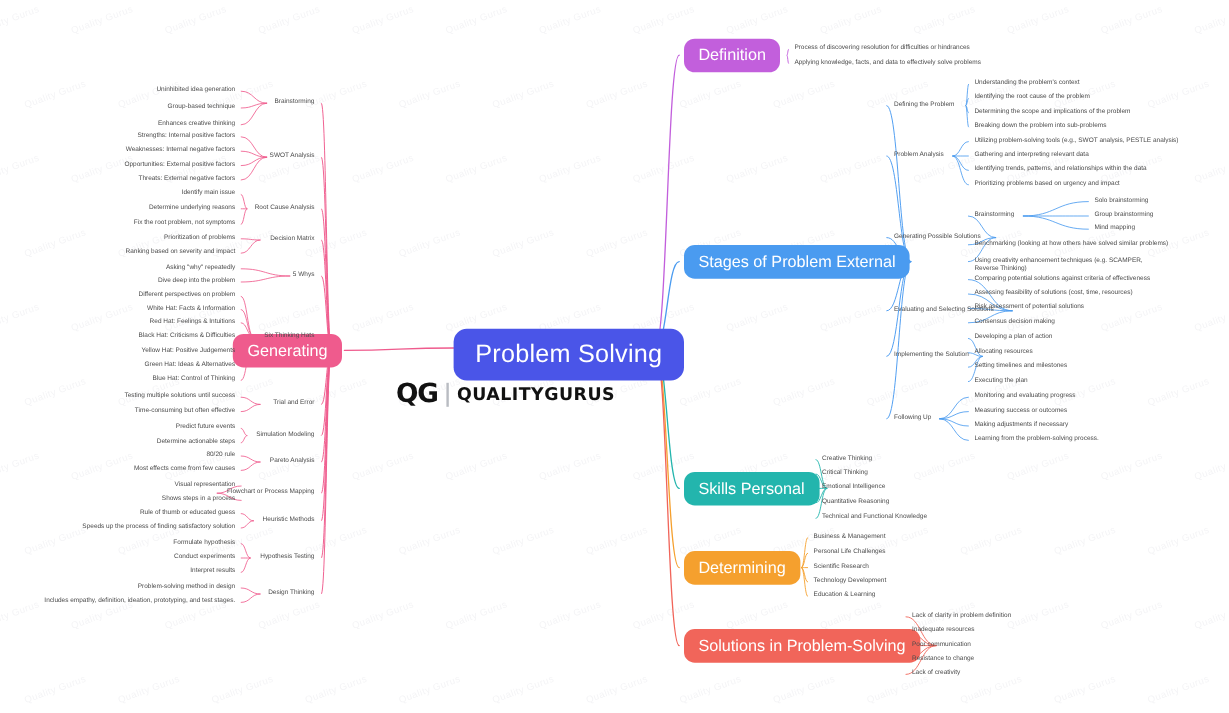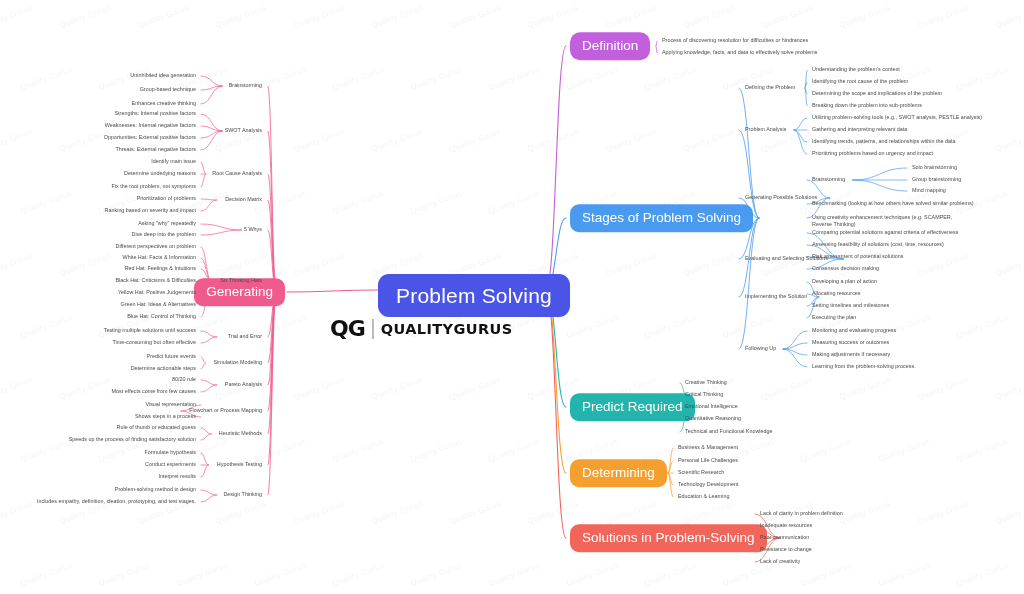--- a/index.html
+++ b/index.html
@@ -341,24 +341,24 @@
       <div class="branchlabel" style="right: 762px; top: 430px;">Heuristic Methods</div>
       <div class="leaf r" style="right: 828px; top: 424px;">Rule of thumb or educated guess</div>
       <div class="leaf r" style="right: 828px; top: 436px;">Speeds up the process of finding satisfactory solution</div>
       <div class="branchlabel" style="right: 762px; top: 461px;">Hypothesis Testing</div>
       <div class="leaf r" style="right: 828px; top: 449px;">Formulate hypothesis</div>
       <div class="leaf r" style="right: 828px; top: 461px;">Conduct experiments</div>
       <div class="leaf r" style="right: 828px; top: 473px;">Interpret results</div>
       <div class="branchlabel" style="right: 762px; top: 491px;">Design Thinking</div>
       <div class="leaf r" style="right: 828px; top: 486px;">Problem-solving method in design</div>
       <div class="leaf r" style="right: 828px; top: 498px;">Includes empathy, definition, ideation, prototyping, and test stages.</div>
-      <div class="pill lvl1" style="background: rgb(194, 95, 220); left: 570px; top: 46px; transform: translateY(-50%); border-radius: 10px;">Definition</div>
+      <div class="pill lvl1" style="background: rgb(194, 95, 220); left: 570px; top: 46px; transform: translateY(-50%);">Definition</div>
       <div class="leaf l" style="left: 662px; top: 37px;">Process of discovering resolution for difficulties or hindrances</div>
       <div class="leaf l" style="left: 662px; top: 49px;">Applying knowledge, facts, and data to effectively solve problems</div>
-      <div class="pill lvl1" style="background: rgb(74, 155, 240); left: 570px; top: 218px; transform: translateY(-50%);">Stages of Problem Solving</div>
+      <div class="pill lvl1" style="background: rgb(74, 155, 240); left: 570px; top: 218px; transform: translateY(-50%);">Stages of Problem External</div>
       <div class="branchlabel" style="left: 745px; top: 84px;">Defining the Problem</div>
       <div class="leaf l" style="left: 812px; top: 66px;">Understanding the problem's context</div>
       <div class="leaf l" style="left: 812px; top: 78px;">Identifying the root cause of the problem</div>
       <div class="leaf l" style="left: 812px; top: 90px;">Determining the scope and implications of the problem</div>
       <div class="leaf l" style="left: 812px; top: 102px;">Breaking down the problem into sub-problems</div>
       <div class="branchlabel" style="left: 745px; top: 126px;">Problem Analysis</div>
       <div class="leaf l" style="left: 812px; top: 114px;">Utilizing problem-solving tools (e.g., SWOT analysis, PESTLE analysis)</div>
       <div class="leaf l" style="left: 812px; top: 126px;">Gathering and interpreting relevant data</div>
       <div class="leaf l" style="left: 812px; top: 138px;">Identifying trends, patterns, and relationships within the data</div>
       <div class="leaf l" style="left: 812px; top: 150px;">Prioritizing problems based on urgency and impact</div>
@@ -377,21 +377,21 @@
       <div class="branchlabel" style="left: 745px; top: 293px;">Implementing the Solution</div>
       <div class="leaf l" style="left: 812px; top: 278px;">Developing a plan of action</div>
       <div class="leaf l" style="left: 812px; top: 290px;">Allocating resources</div>
       <div class="leaf l" style="left: 812px; top: 302px;">Setting timelines and milestones</div>
       <div class="leaf l" style="left: 812px; top: 314px;">Executing the plan</div>
       <div class="branchlabel" style="left: 745px; top: 345px;">Following Up</div>
       <div class="leaf l" style="left: 812px; top: 327px;">Monitoring and evaluating progress</div>
       <div class="leaf l" style="left: 812px; top: 339px;">Measuring success or outcomes</div>
       <div class="leaf l" style="left: 812px; top: 351px;">Making adjustments if necessary</div>
       <div class="leaf l" style="left: 812px; top: 363px;">Learning from the problem-solving process.</div>
-      <div class="pill lvl1" style="background: rgb(35, 181, 173); left: 570px; top: 407px; transform: translateY(-50%);">Predict Required</div>
+      <div class="pill lvl1" style="background: rgb(35, 181, 173); left: 570px; top: 407px; transform: translateY(-50%);">Skills Personal</div>
       <div class="leaf l" style="left: 685px; top: 379px;">Creative Thinking</div>
       <div class="leaf l" style="left: 685px; top: 391px;">Critical Thinking</div>
       <div class="leaf l" style="left: 685px; top: 403px;">Emotional Intelligence</div>
       <div class="leaf l" style="left: 685px; top: 415px;">Quantitative Reasoning</div>
       <div class="leaf l" style="left: 685px; top: 428px;">Technical and Functional Knowledge</div>
       <div class="pill lvl1" style="background: rgb(245, 160, 46); left: 570px; top: 473px; transform: translateY(-50%);">Determining</div>
       <div class="leaf l" style="left: 678px; top: 444px;">Business &amp; Management</div>
       <div class="leaf l" style="left: 678px; top: 457px;">Personal Life Challenges</div>
       <div class="leaf l" style="left: 678px; top: 469px;">Scientific Research</div>
       <div class="leaf l" style="left: 678px; top: 481px;">Technology Development</div>

